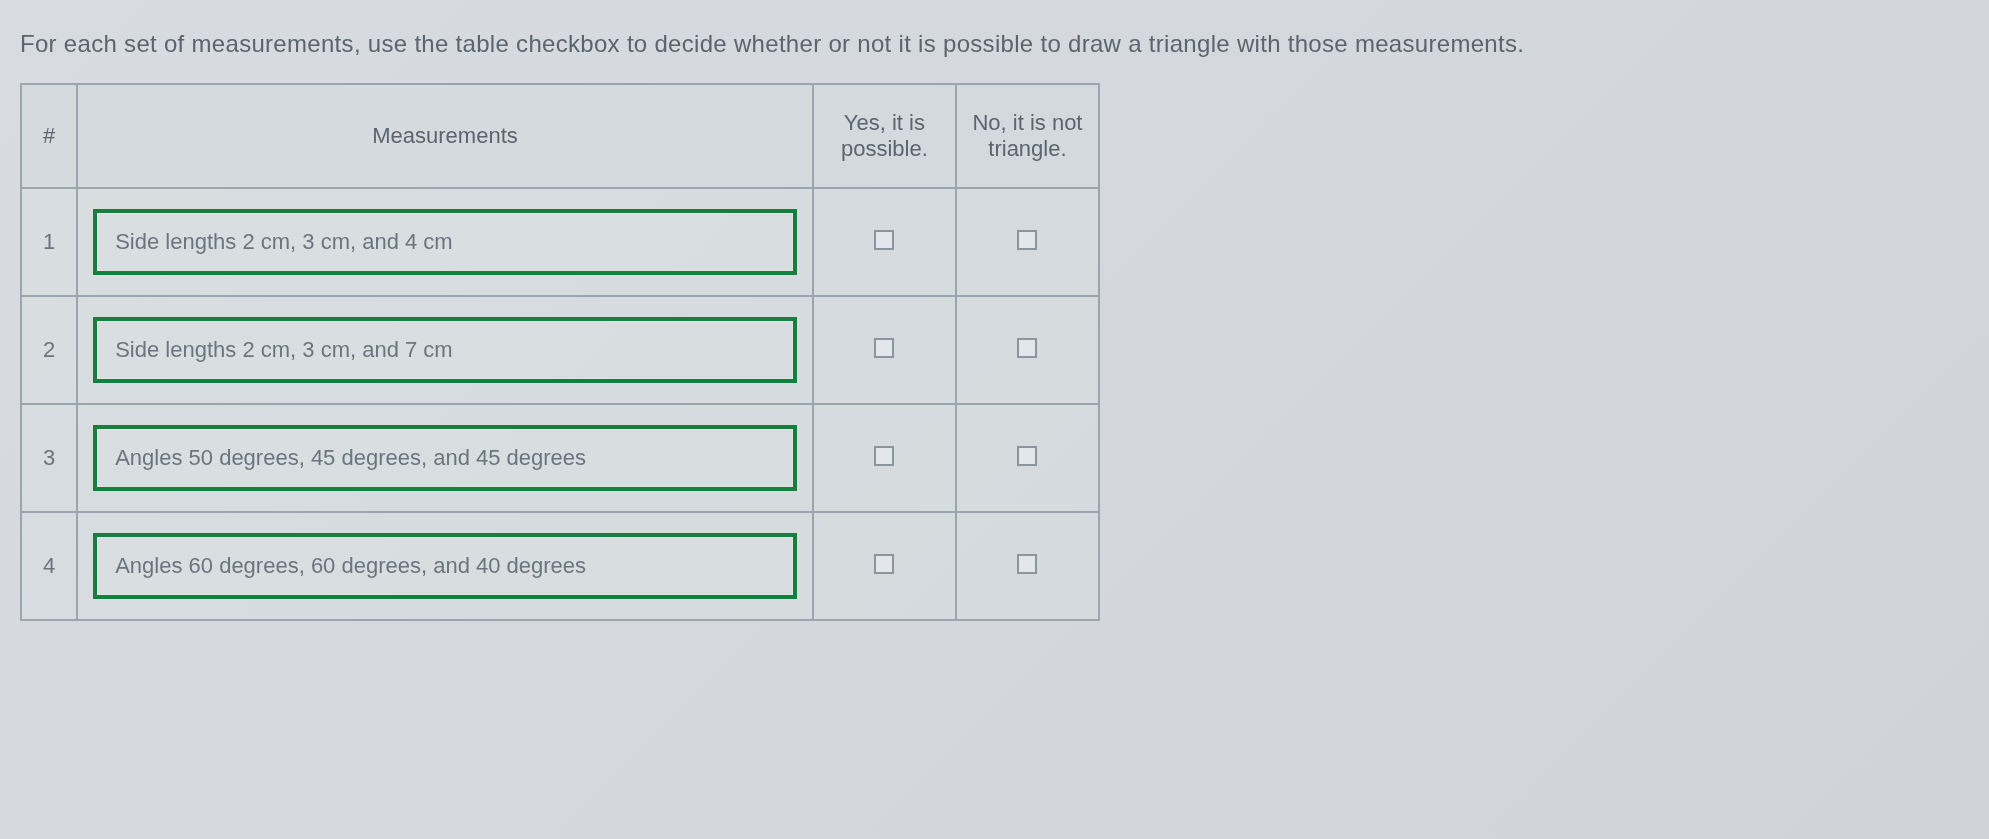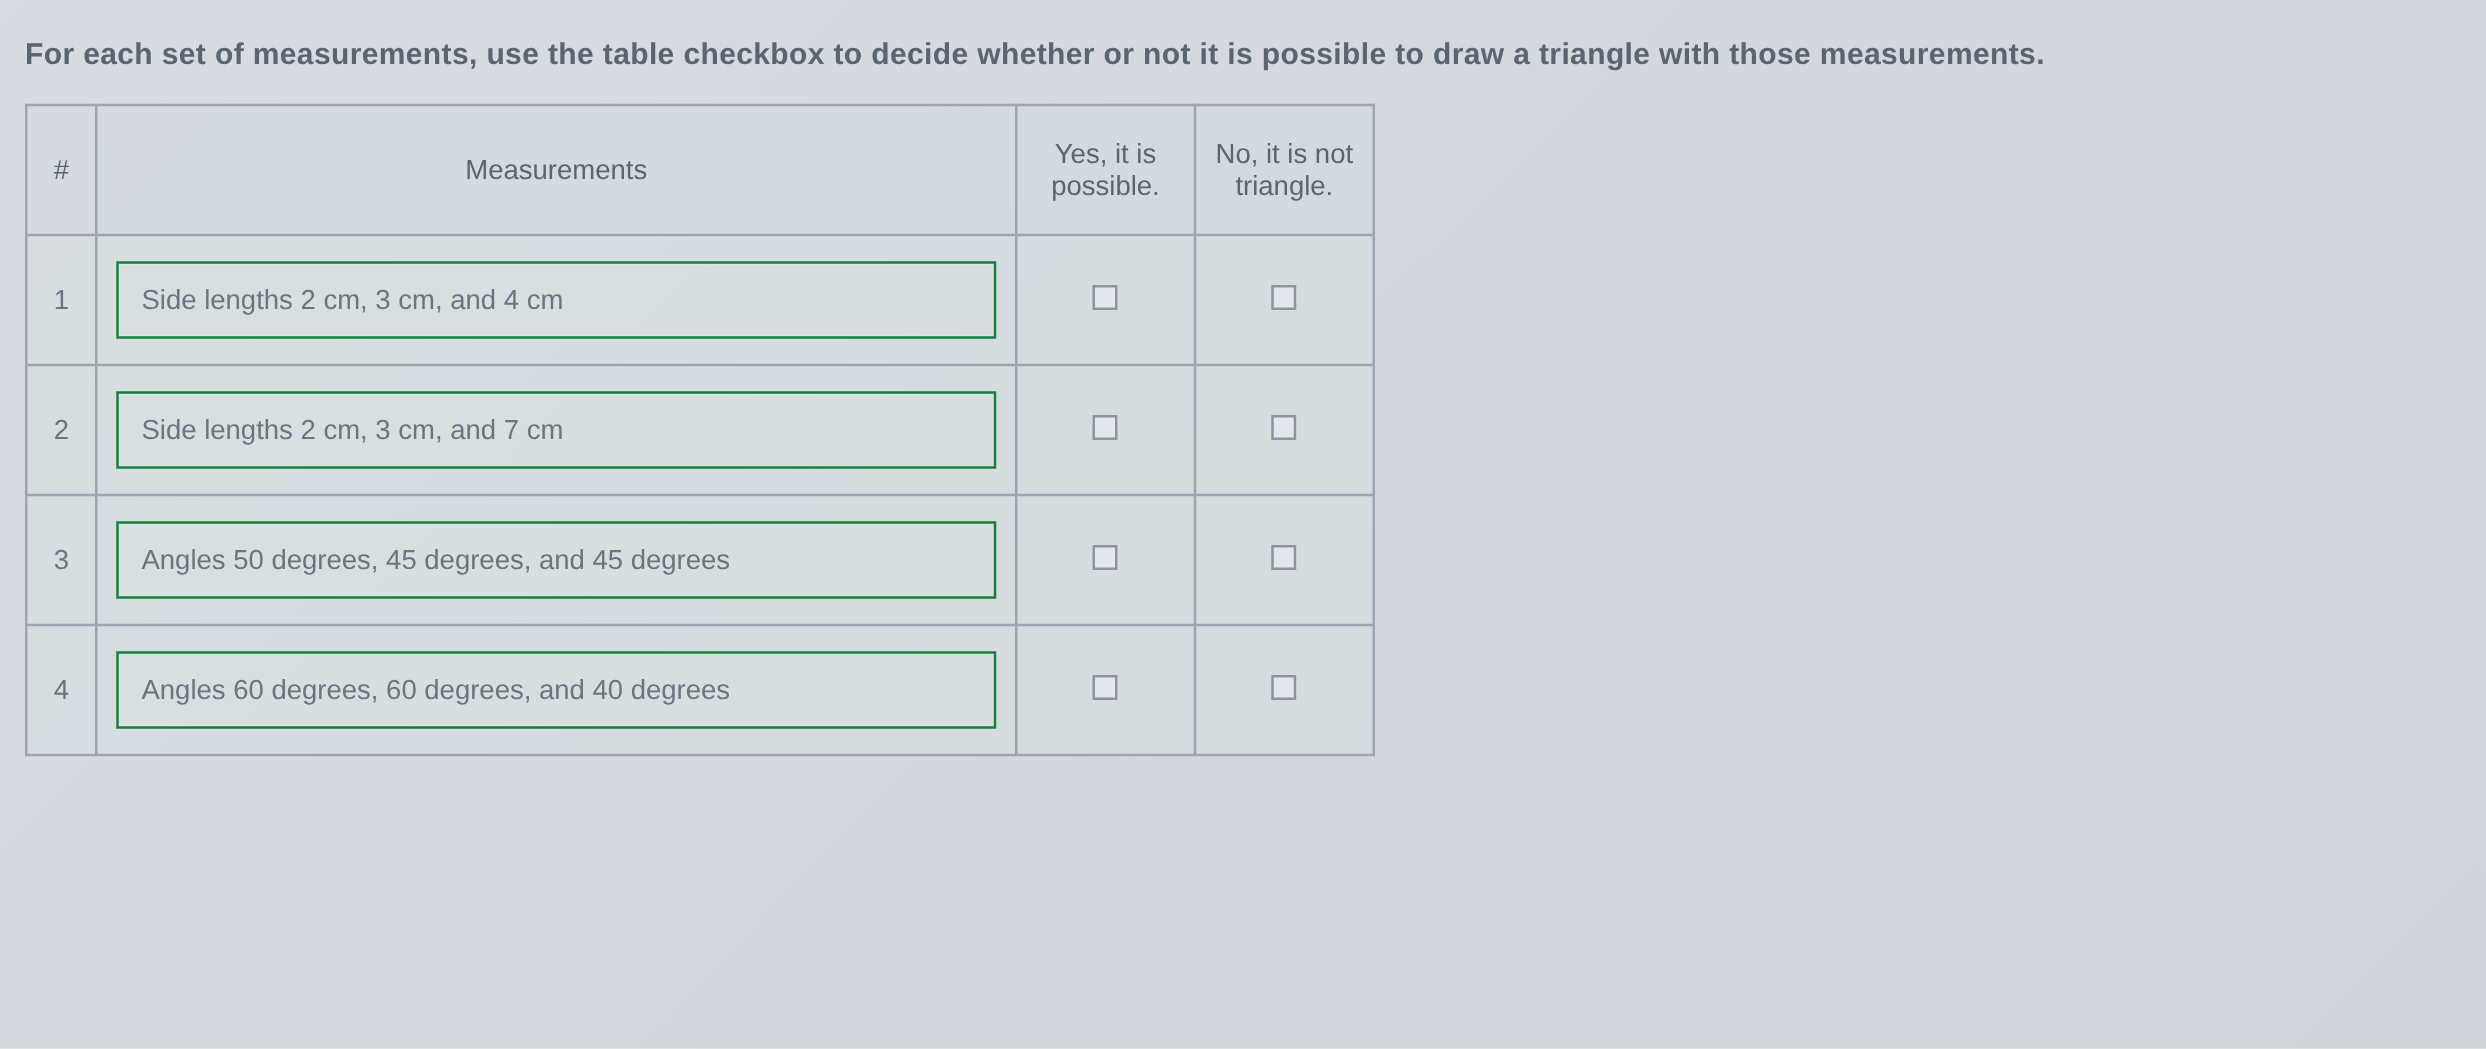--- a/index.html
+++ b/index.html
@@ -13,21 +13,20 @@
       padding: 30px 20px;
       width: 1989px;
       height: 839px;
       color: #6a7580;
     }
     .instruction {
       font-size: 24px;
       color: #5a6570;
       margin-bottom: 25px;
       letter-spacing: 0.3px;
-      font-weight: bold;
     }
     table {
       border-collapse: collapse;
       width: 1080px;
       background: rgba(220, 224, 228, 0.3);
     }
     th, td {
       border: 2px solid #9aa5b0;
       text-align: center;
       vertical-align: middle;
@@ -55,21 +54,21 @@
     td.num-cell {
       font-size: 22px;
       color: #6a7580;
       padding: 0 10px;
     }
     td.measure-cell {
       padding: 20px 15px;
       text-align: left;
     }
     .measure-box {
-      border: 2px solid #15803d;
+      border: 4px solid #15803d;
       padding: 16px 18px;
       font-size: 22px;
       color: #6a7580;
       background: rgba(225, 228, 232, 0.2);
       box-shadow: inset 0 0 0 1px rgba(255,255,255,0.2);
     }
     td.checkbox-cell {
       padding: 20px 10px;
     }
     .checkbox {

